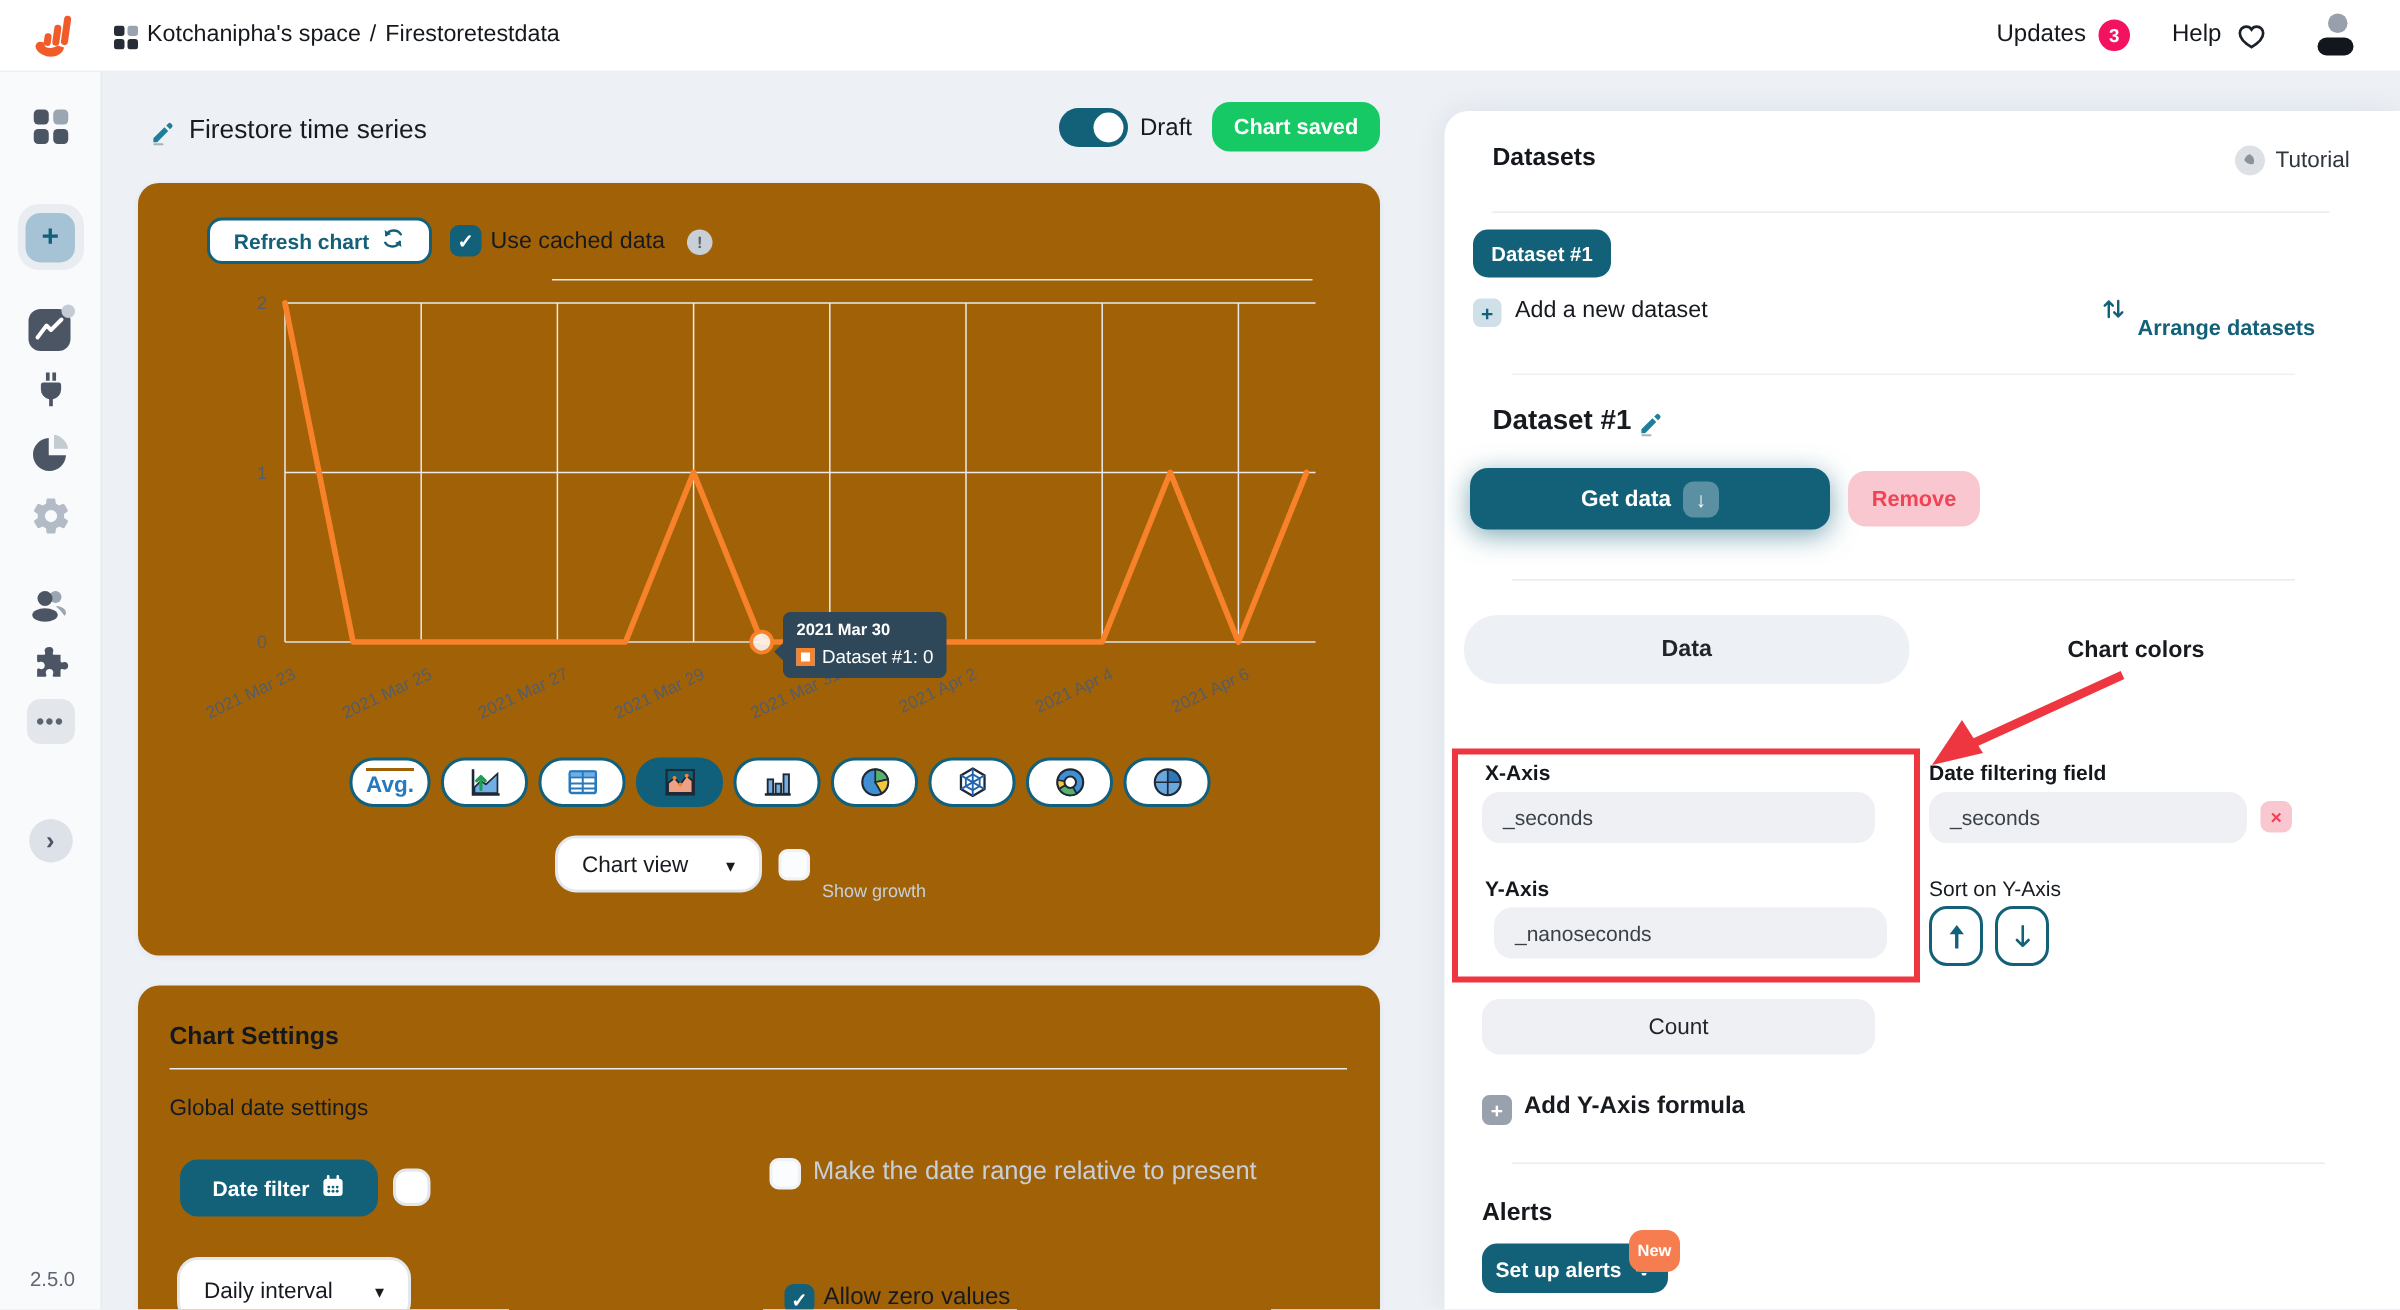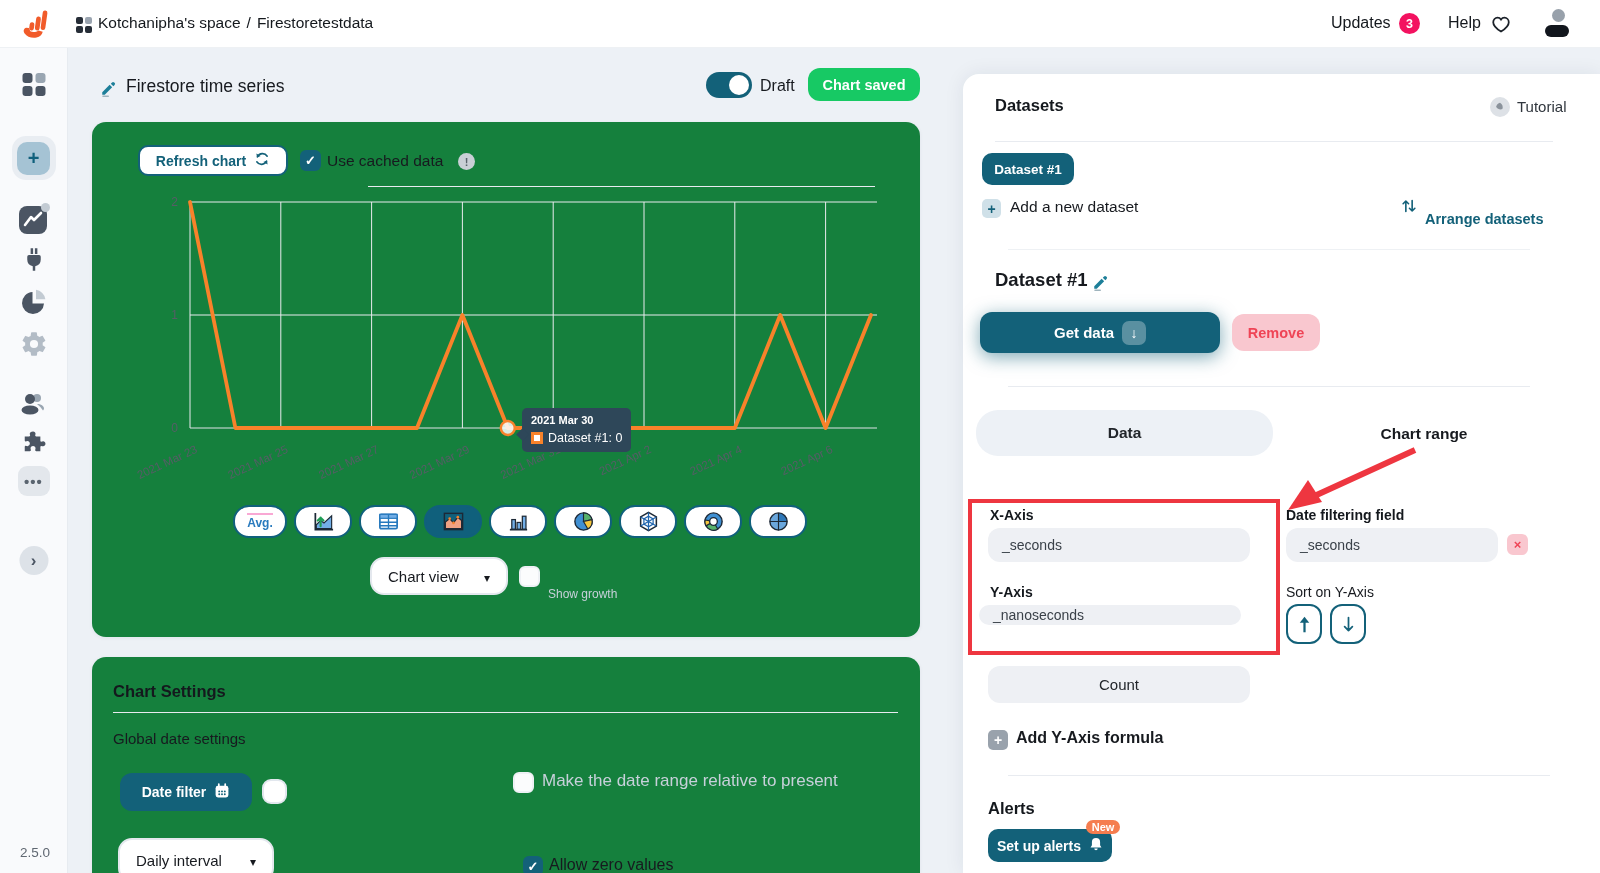--- a/index.html
+++ b/index.html
@@ -9,21 +9,21 @@
 .abs{position:absolute}
 
 #topbar{position:absolute;left:0;top:0;width:1600px;height:48px;background:#fff;border-bottom:1px solid #eef1f4;z-index:30}
 .crumb{font-size:15.5px;color:#14181d;font-weight:500}
 .badge{display:flex;align-items:center;justify-content:center;width:21px;height:21px;border-radius:50%;background:#f31260;color:#fff;font-size:12.5px;font-weight:700}
 
 #sidebar{position:absolute;left:0;top:48px;width:68px;height:825px;background:#f9fafc;border-right:1px solid #e7ebf0;z-index:20}
 .sideicon{position:absolute;left:50%;transform:translateX(-50%);cursor:pointer}
 .tile{display:flex;align-items:center;justify-content:center;border-radius:12px}
 
-.card{position:absolute;background:#15803d;border-radius:14px;box-shadow:0 1px 4px rgba(20,30,60,.06)}
+.card{position:absolute;background:#a16207;border-radius:14px;box-shadow:0 1px 4px rgba(20,30,60,.06)}
 .hr{position:absolute;height:1px;background:#e8ebf0}
 
 .btn-teal{display:flex;align-items:center;justify-content:center;gap:8px;background:#136179;color:#fff;font-weight:700;border-radius:12px;cursor:pointer}
 .btn-outline{display:flex;align-items:center;justify-content:center;gap:8px;background:#fff;border:2px solid #136179;color:#136179;font-weight:700;border-radius:10px;cursor:pointer}
 .btn-green{display:flex;align-items:center;justify-content:center;background:#17c964;color:#fff;font-weight:700;border-radius:12px;font-size:14.5px;cursor:pointer}
 .btn-pink{display:flex;align-items:center;justify-content:center;background:#f9c7cf;color:#ef4456;font-weight:700;border-radius:12px;font-size:14.5px;cursor:pointer}
 .btn-gray{display:flex;align-items:center;justify-content:center;background:#eef0f4;color:#22262b;border-radius:12px;font-size:15px;cursor:pointer}
 
 .chk{width:21px;height:21px;border-radius:6px;display:flex;align-items:center;justify-content:center;cursor:pointer}
 .chk.on{background:#136179}
@@ -216,21 +216,21 @@
     <div id="tooltip" style="left:430px;top:286px">
       <div class="tt-title">2021 Mar 30</div>
       <div class="tt-row">
         <span class="sw"></span>
         <span>Dataset #1: 0</span>
       </div>
     </div>
 
     <div class="abs" style="left:141px;top:383px;display:flex;gap:7px">
       <div class="ctype" style="width:54px">
-        <span style="color:#2779bd;font-weight:700;font-size:12px;border-top:2px solid #f9a8d4;padding-top:1px">Avg.</span>
+        <span style="color:#2779bd;font-weight:700;font-size:15px;border-top:2px solid #a16207;padding-top:1px">Avg.</span>
       </div>
       <div class="ctype">
         <svg width="23" height="23" viewBox="0 0 24 24">
             <path d="M3.5 3v17.5H22" stroke="#1d2936" stroke-width="1.8" fill="none"></path>
             <path d="M4.5 19.5v-4L9 11l3.5 2.5 8-7.5v13.5z" fill="#72aee6" stroke="#1d2936" stroke-width="1.2"></path>
             <path d="M9 17V8m0 0L6 11m3-3 3 3" stroke="#1f9d55" stroke-width="2.2" fill="none" stroke-linecap="round" stroke-linejoin="round"></path>
           </svg>
       </div>
       <div class="ctype">
         <svg width="23" height="23" viewBox="0 0 24 24">
@@ -368,33 +368,33 @@
     </div>
 
     <div class="abs btn-teal" style="left:17px;top:238px;width:240px;height:41px;font-size:15px;box-shadow:0 4px 18px rgba(19,97,121,.55)">
       <span>Get data</span>
       <span class="tile" style="width:24px;height:24px;background:rgba(255,255,255,.3);border-radius:7px;font-size:14px">↓</span>
     </div>
     <div class="abs btn-pink" style="left:269px;top:240px;width:88px;height:37px">Remove</div>
     <div class="hr" style="left:45px;top:312px;width:522px"></div>
 
     <div class="abs btn-gray" style="left:13px;top:336px;width:297px;height:46px;border-radius:22px;font-weight:700;font-size:15.5px;background:#edf1f6">Data</div>
-    <div class="abs" style="left:391px;top:351px;width:140px;text-align:center;font-weight:700;font-size:15.5px">Chart range</div>
+    <div class="abs" style="left:391px;top:351px;width:140px;text-align:center;font-weight:700;font-size:15.5px">Chart colors</div>
 
     <svg class="abs" style="left:307px;top:366px;z-index:11;pointer-events:none" width="160" height="80">
       <line x1="145" y1="10" x2="40" y2="58" stroke="#ee3640" stroke-width="6"></line>
       <polygon points="18,70 52,62 38,40" fill="#ee3640"></polygon>
     </svg>
 
     <div class="ann-rect" style="left:5px;top:425px;width:312px;height:156px"></div>
 
     <span class="abs flabel" style="left:27px;top:433px">X-Axis</span>
     <div class="abs ginput" style="left:25px;top:454px;width:262px;height:34px">_seconds</div>
     <span class="abs flabel" style="left:27px;top:510px">Y-Axis</span>
-    <div class="abs ginput" style="left:16px;top:531px;width:262px;height:20px">_nanoseconds</div>
+    <div class="abs ginput" style="left:33px;top:531px;width:262px;height:34px">_nanoseconds</div>
 
     <span class="abs flabel" style="left:323px;top:433px">Date filtering field</span>
     <div class="abs ginput" style="left:323px;top:454px;width:212px;height:34px">_seconds</div>
     <div class="abs tile" style="left:544px;top:460px;width:21px;height:21px;background:#f9c7cf;color:#ef4456;border-radius:6px;font-weight:700;font-size:13px">×</div>
 
     <span class="abs" style="left:323px;top:510px;font-size:14px">Sort on Y-Axis</span>
     <div class="abs btn-outline" style="left:323px;top:530px;width:36px;height:40px;border-radius:12px">
       <svg width="15" height="19" viewBox="0 0 16 22">
           <path d="M8 20V8" stroke="#136179" stroke-width="2.6"></path>
           <path d="M8 2l5.5 7h-11z" fill="#136179"></path>
@@ -417,16 +417,16 @@
     <span class="abs sec-title" style="left:25px;top:725px">Alerts</span>
     <div class="abs btn-teal" style="left:25px;top:755px;width:124px;height:33px;font-size:14px;border-radius:10px">
       <span>Set up alerts</span>
       <span>
         <svg width="14" height="15" viewBox="0 0 20 22">
             <path fill="#fff" d="M10 1.5a6 6 0 0 0-6 6V12l-2 3.5h16L16 12V7.5a6 6 0 0 0-6-6z"></path>
             <path d="M7.5 17a2.5 2.5 0 0 0 5 0z" fill="#fff"></path>
           </svg>
       </span>
     </div>
-    <div class="abs tile" style="left:123px;top:746px;width:34px;height:14px;background:#f57d4f;border-radius:9px;color:#fff;font-size:11px;font-weight:700;z-index:2">New</div>
+    <div class="abs tile" style="left:123px;top:746px;width:34px;height:28px;background:#f57d4f;border-radius:9px;color:#fff;font-size:11px;font-weight:700;z-index:2">New</div>
   </div>
 
 </div>
 
 </body></html>

